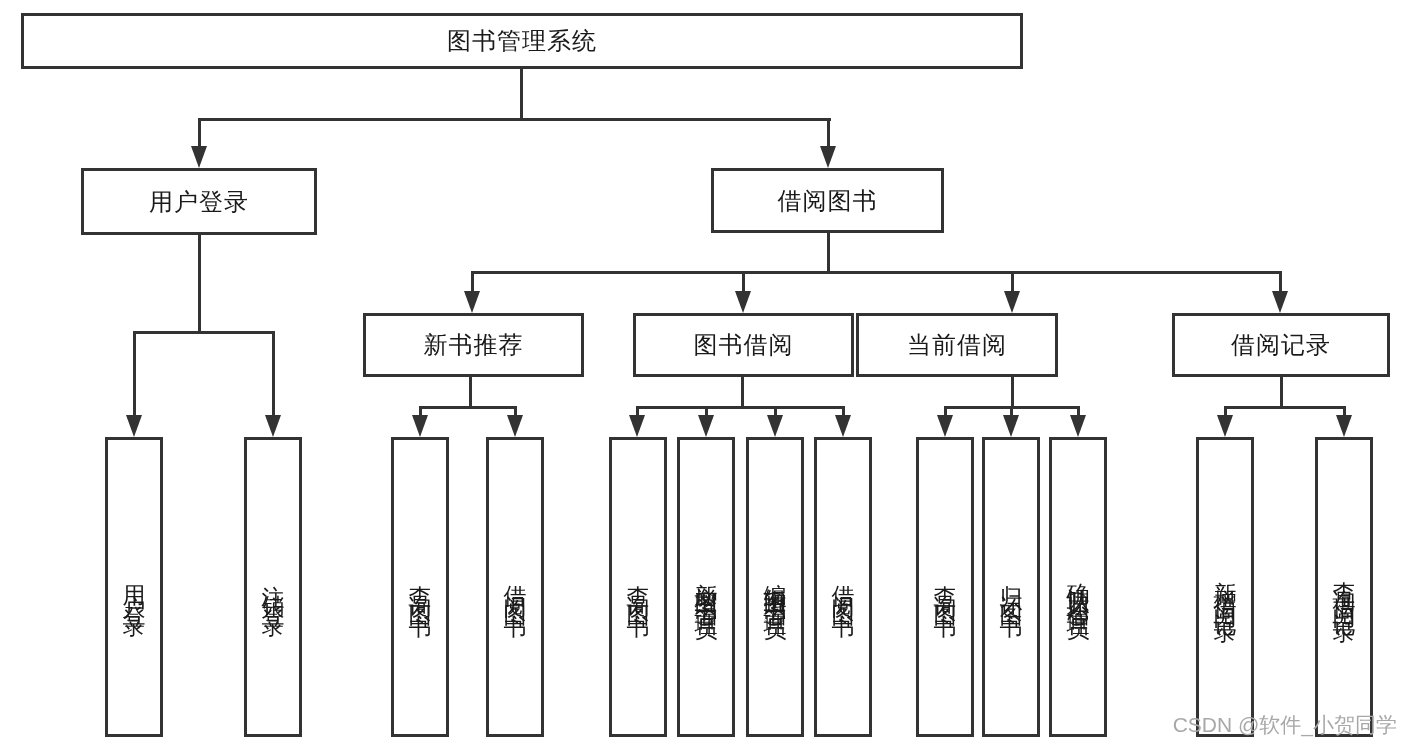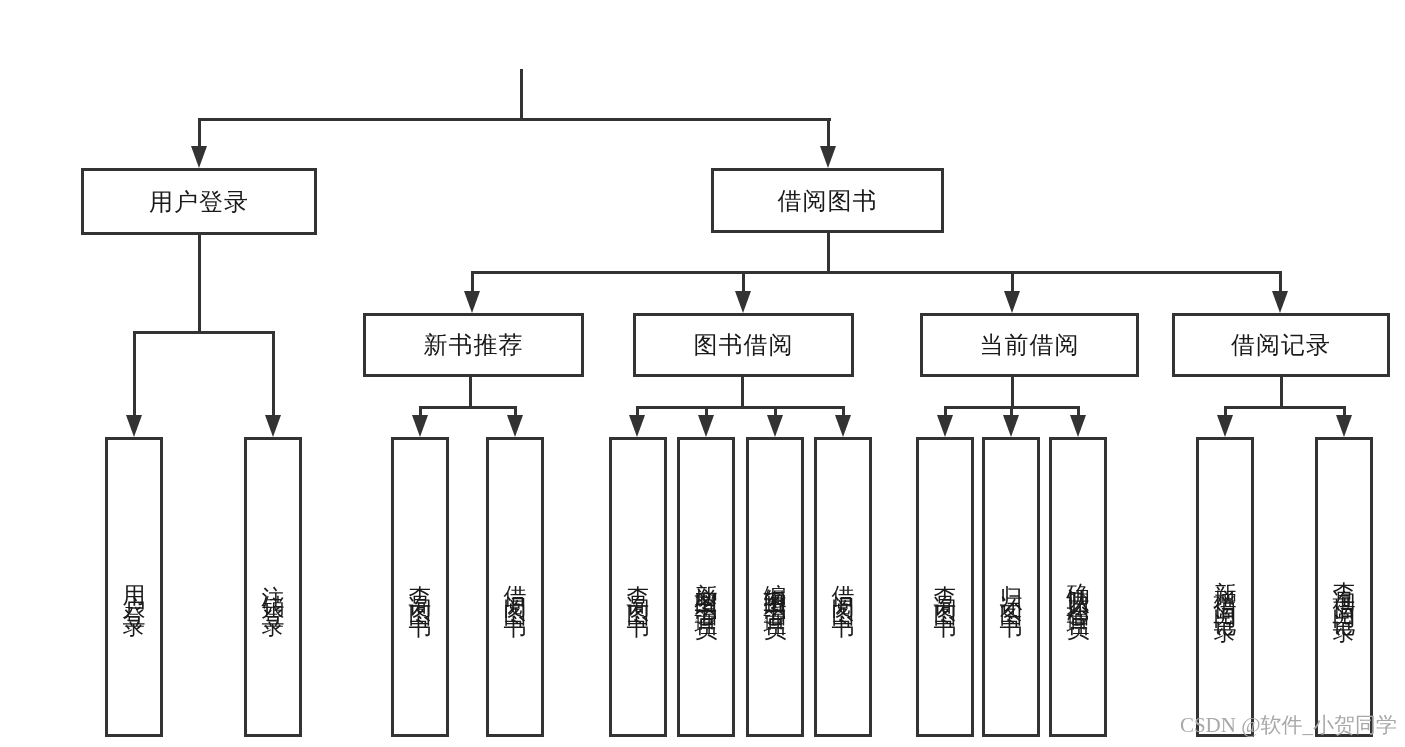--- a/index.html
+++ b/index.html
@@ -49,28 +49,30 @@
     border-top:22px solid var(--line);
   }
   
   .watermark{
     position:absolute;
     top:711px;right:8px;
     font-size:21px;
     color:var(--wm);
     z-index:5;
     letter-spacing:0;
-    font-family:Liberation Serif, serif;
   }
 </style>
 </head>
 <body>
 
 <div class="canvas">
 
+  <div class="box" style="left:21px;top:13px;width:1002px;height:56px;">
+    <span>图书管理系统</span>
+  </div>
 
   <div class="vl" style="left:520px;top:69px;height:50px;"></div>
   <div class="hl" style="left:198px;top:118px;width:633px;"></div>
   <div class="vl" style="left:198px;top:118px;height:30px;"></div>
   <div class="arrow" style="left:191px;top:146px;"></div>
   <div class="vl" style="left:827px;top:118px;height:30px;"></div>
   <div class="arrow" style="left:820px;top:146px;"></div>
 
   <div class="box" style="left:81px;top:168px;width:236px;height:67px;">
     <span>用户登录</span>
@@ -96,21 +98,21 @@
   <div class="arrow" style="left:1004px;top:291px;"></div>
   <div class="vl" style="left:1279px;top:271px;height:20px;"></div>
   <div class="arrow" style="left:1272px;top:291px;"></div>
 
   <div class="box" style="left:363px;top:313px;width:221px;height:64px;">
     <span>新书推荐</span>
   </div>
   <div class="box" style="left:633px;top:313px;width:221px;height:64px;">
     <span>图书借阅</span>
   </div>
-  <div class="box" style="left:920px;top:313px;width:219px;height:64px;align-items:center;">
+  <div class="box" style="left:856px;top:313px;width:202px;height:64px;align-items:center;">
     <span>当前借阅</span>
   </div>
   <div class="box" style="left:1172px;top:313px;width:218px;height:64px;">
     <span>借阅记录</span>
   </div>
 
   <div class="vl" style="left:469px;top:377px;height:32px;"></div>
   <div class="hl" style="left:419px;top:406px;width:98px;"></div>
   <div class="vl" style="left:419px;top:406px;height:12px;"></div>
   <div class="arrow" style="left:412px;top:415px;"></div>

